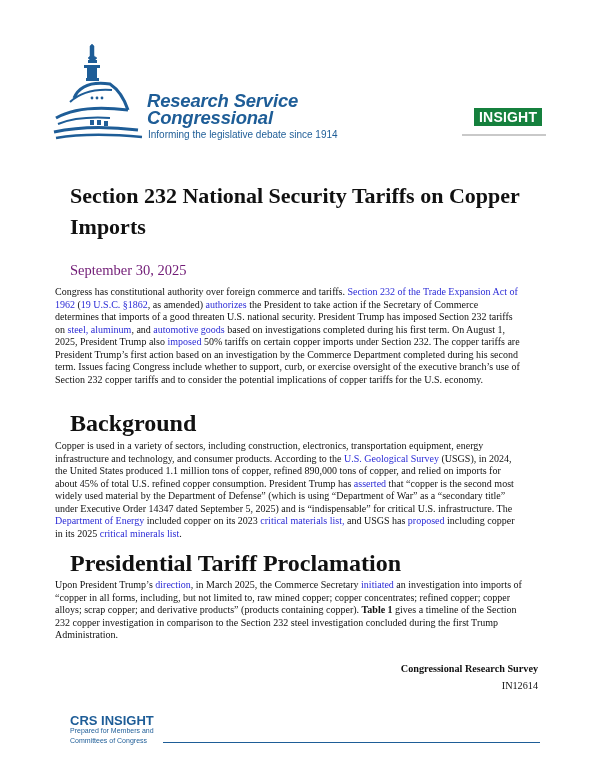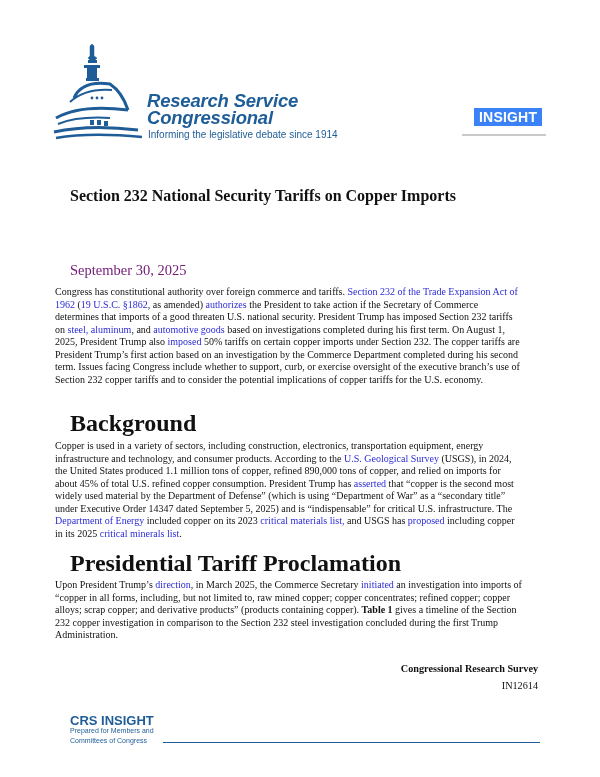--- a/index.html
+++ b/index.html
@@ -3,24 +3,24 @@
 <meta charset="utf-8">
 <style>
   html, body { margin: 0; padding: 0; background: #ffffff; }
   body { width: 600px; height: 777px; position: relative; overflow: hidden; font-family: "Liberation Serif", serif; color: #111; }
 
   .logo { position: absolute; left: 50px; top: 40px; width: 260px; height: 110px; }
   .logo-svg { position: absolute; left: 0; top: 0; }
   .logo-name { position: absolute; left: 97px; top: 52px; font-family: "Liberation Sans", sans-serif; font-style: italic; font-weight: bold; color: #1e5d97; font-size: 18.5px; line-height: 17px; letter-spacing: -0.2px; }
   .logo-tag { position: absolute; left: 98px; top: 89px; font-family: "Liberation Sans", sans-serif; color: #1e5d97; font-size: 10px; white-space: nowrap; }
 
-  .insight-badge { position: absolute; left: 474px; top: 108px; background: #3b82f6; color: #fff; font-family: "Liberation Sans", sans-serif; font-weight: bold; font-size: 14px; padding: 1px 5px; letter-spacing: 0.2px; }
+  .insight-badge { position: absolute; left: 474px; top: 108px; background: #15803d; color: #fff; font-family: "Liberation Sans", sans-serif; font-weight: bold; font-size: 14px; padding: 1px 5px; letter-spacing: 0.2px; }
   .insight-rule { position: absolute; left: 462px; top: 134px; width: 84px; height: 2px; background: #c9c9c9; }
 
-  .title { position: absolute; left: 70px; top: 180px; width: 460px; font-family: "Liberation Serif", serif; font-weight: bold; font-size: 16px; line-height: 31px; margin: 0; color: #111; }
+  .title { position: absolute; left: 70px; top: 180px; width: 460px; font-family: "Liberation Serif", serif; font-weight: bold; font-size: 22px; line-height: 31px; margin: 0; color: #111; }
 
   .date { position: absolute; left: 70px; top: 262px; font-size: 14.5px; color: #701a75; }
 
   .para { position: absolute; left: 55px; width: 468px; font-size: 10px; line-height: 12.55px; color: #111; margin: 0; text-align: left; }
   .para a { color: #2b2bd6; text-decoration: none; }
   .para b { font-weight: bold; margin-top: 16px; }
 
   .h2 { position: absolute; left: 70px; font-family: "Liberation Serif", serif; font-weight: bold; font-size: 24px; color: #111; margin: 0; }
 
   .footer-crs { position: absolute; right: 62px; top: 660px; text-align: right; font-size: 10.2px; line-height: 17px; }

